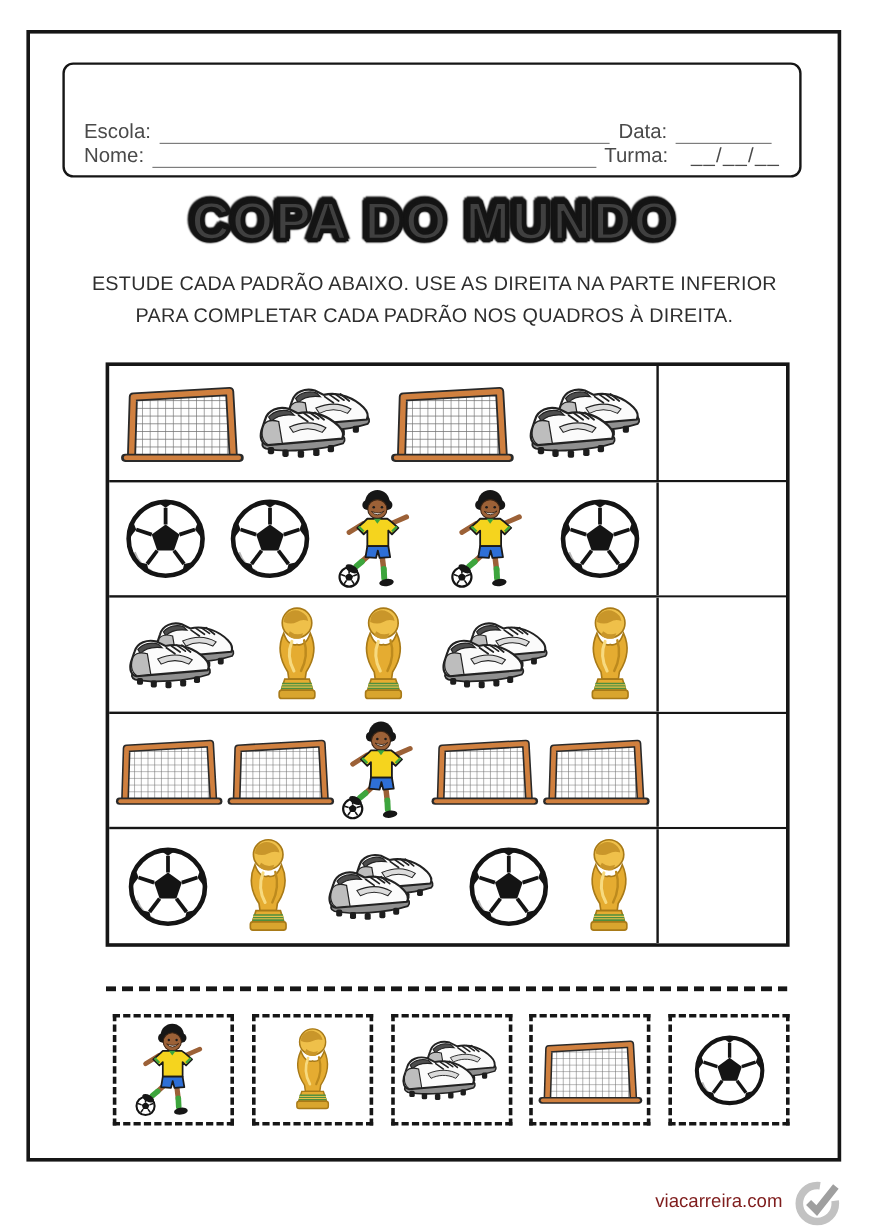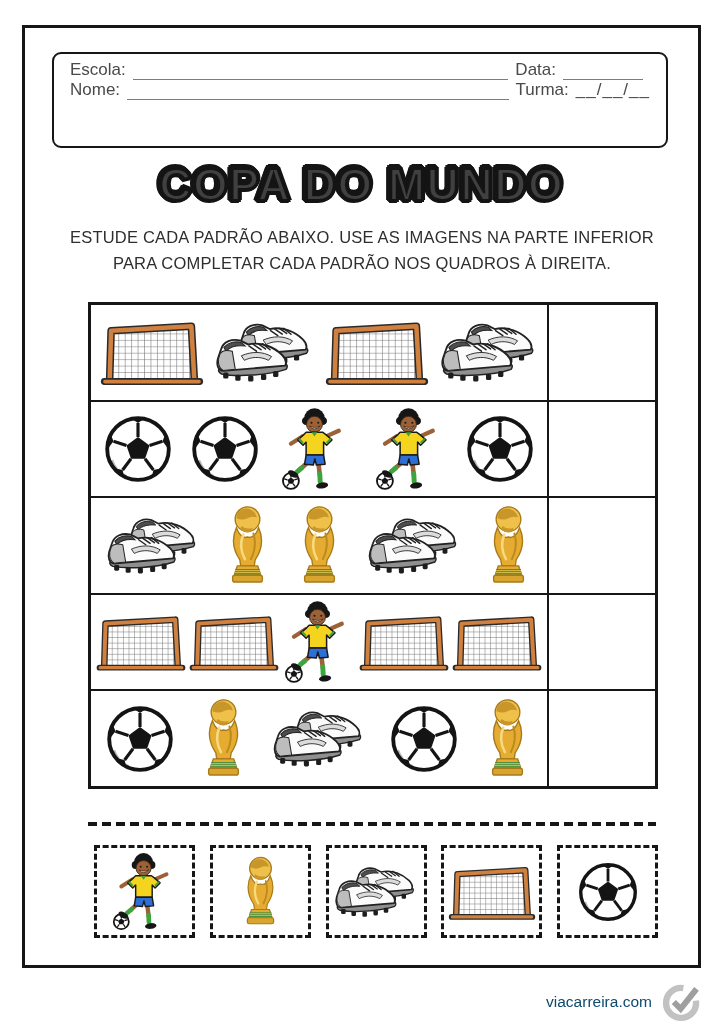--- a/index.html
+++ b/index.html
@@ -3,27 +3,27 @@
 <meta charset="utf-8">
 <style>
   html,body{margin:0;padding:0;background:#fff}
   .sheet{position:relative;width:724px;height:1024px;background:#fff;overflow:hidden;
          font-family:"Liberation Sans",sans-serif;margin:0 auto}
   .page-border{position:absolute;left:22px;top:25px;width:679px;height:943px;
          border:3px solid #161616;box-sizing:border-box}
   
   .header-box{position:absolute;left:52px;top:52px;width:616px;height:96px;
          border:2.5px solid #161616;border-radius:9px;box-sizing:border-box;
-         display:flex;flex-direction:column;justify-content:flex-start;padding:6px 16px;background:#fff}
+         display:flex;flex-direction:column;justify-content:flex-end;padding:6px 16px;background:#fff}
   .hrow{display:flex;align-items:flex-end;font-size:17px;color:#4a4a4a}
   .hlabel{white-space:nowrap}
   .hline{border-bottom:1.6px solid #7d7d7d;height:15px;margin:0 7px}
   .grow{flex:1}
   .turma-line{width:80px}
-  .hvalue{margin-left:7px;letter-spacing:1px}
+  .hvalue{margin-left:19px;letter-spacing:1px}
   
   .title{position:absolute;top:160px;left:0;width:100%;text-align:center;
          font-size:44px;font-weight:900;letter-spacing:2px;color:#404040;
          -webkit-text-stroke:2.2px #141414;
          filter:drop-shadow(1.8px 1.8px 0 #141414) drop-shadow(-1.8px 1.8px 0 #141414)
                 drop-shadow(1.8px -1.8px 0 #141414) drop-shadow(-1.8px -1.8px 0 #141414)}
   .instructions{position:absolute;top:224px;left:62px;width:600px;text-align:center;
          font-size:16.5px;line-height:1.6;color:#2e2e2e;font-weight:500;letter-spacing:.2px}
   
   .pattern-grid{position:absolute;left:88px;top:302px;width:570px;height:487px;
@@ -50,21 +50,21 @@
          display:flex;justify-content:space-between}
   .answer-box{width:101px;height:100%;box-sizing:border-box;border:3.5px dashed #161616;
          display:flex;align-items:center;justify-content:center;background:#fff}
   .answer-box .ic-player{width:72px;height:79px}
   .answer-box .ic-trophy{width:45px;height:75px}
   .answer-box .ic-cleats{width:86px;height:53px}
   .answer-box .ic-goal{width:90px;height:64px}
   .answer-box .ic-ball{width:62px;height:62px}
   
   .footer{position:absolute;top:982px;right:22px;display:flex;align-items:center;gap:10px}
-  .footer-text{font-size:15.5px;color:#0c4a6e}
+  .footer-text{font-size:15.5px;color:#7f1d1d}
   .ic-logo{width:40px;height:40px;display:block}
   .defs-svg{position:absolute;width:0;height:0;overflow:hidden}
 </style>
 </head>
 <body>
 
 <svg class="defs-svg" xmlns="http://www.w3.org/2000/svg" aria-hidden="true">
   <defs>
     <pattern id="netp" width="8.5" height="8.5" patternUnits="userSpaceOnUse">
       <path d="M8.5,0 H0 V8.5" fill="none" stroke="#6e6e6e" stroke-width="1.4"></path>
@@ -190,21 +190,21 @@
       <span class="hlabel">Nome:</span>
       <span class="hline grow"></span>
       <span class="hlabel">Turma:</span>
       <span class="hvalue">__/__/__</span>
     </div>
   </div>
 
   <div class="title">COPA DO MUNDO</div>
 
   <div class="instructions">
-    <div>ESTUDE CADA PADRÃO ABAIXO. USE AS IMAGENS NA PARTE INFERIOR</div>
+    <div>ESTUDE CADA PADRÃO ABAIXO. USE AS DIREITA NA PARTE INFERIOR</div>
     <div>PARA COMPLETAR CADA PADRÃO NOS QUADROS À DIREITA.</div>
   </div>
 
   <div class="pattern-grid">
       <div class="pattern-row">
         <div class="row-items n4">
           <svg class="icon ic-goal">
             <use href="#i-goal"></use>
           </svg>
           <svg class="icon ic-cleats">

